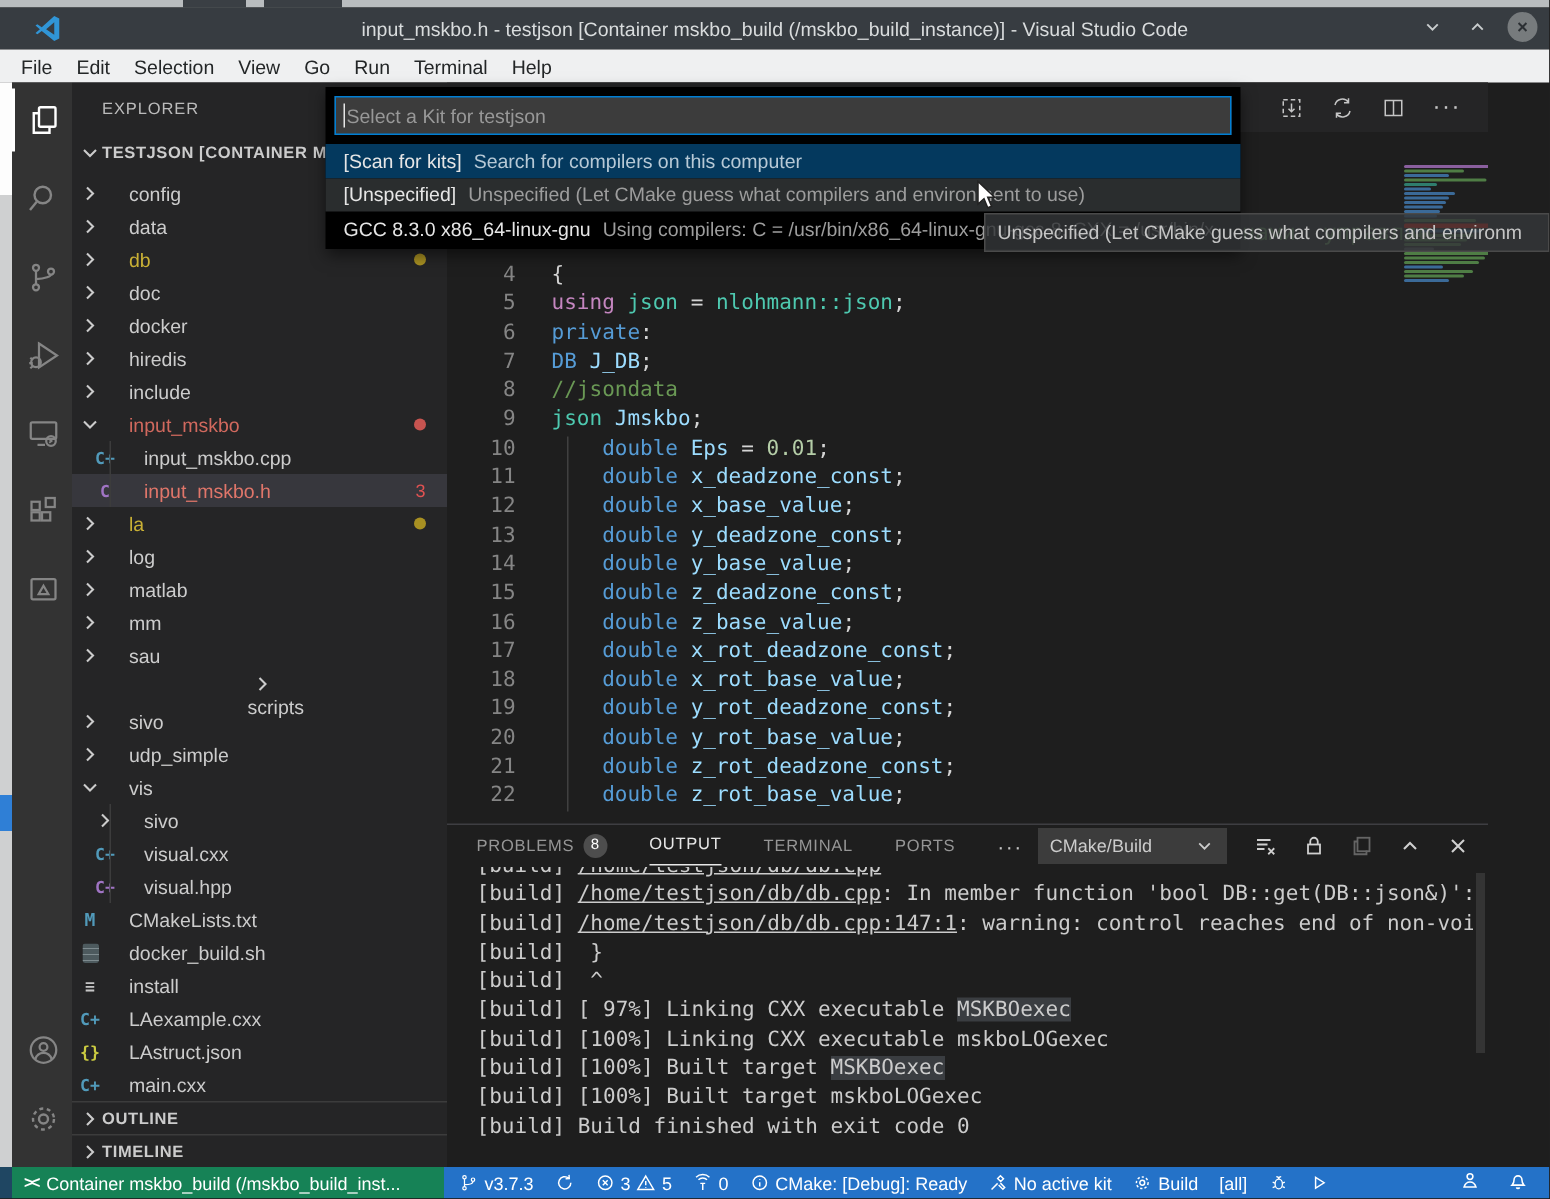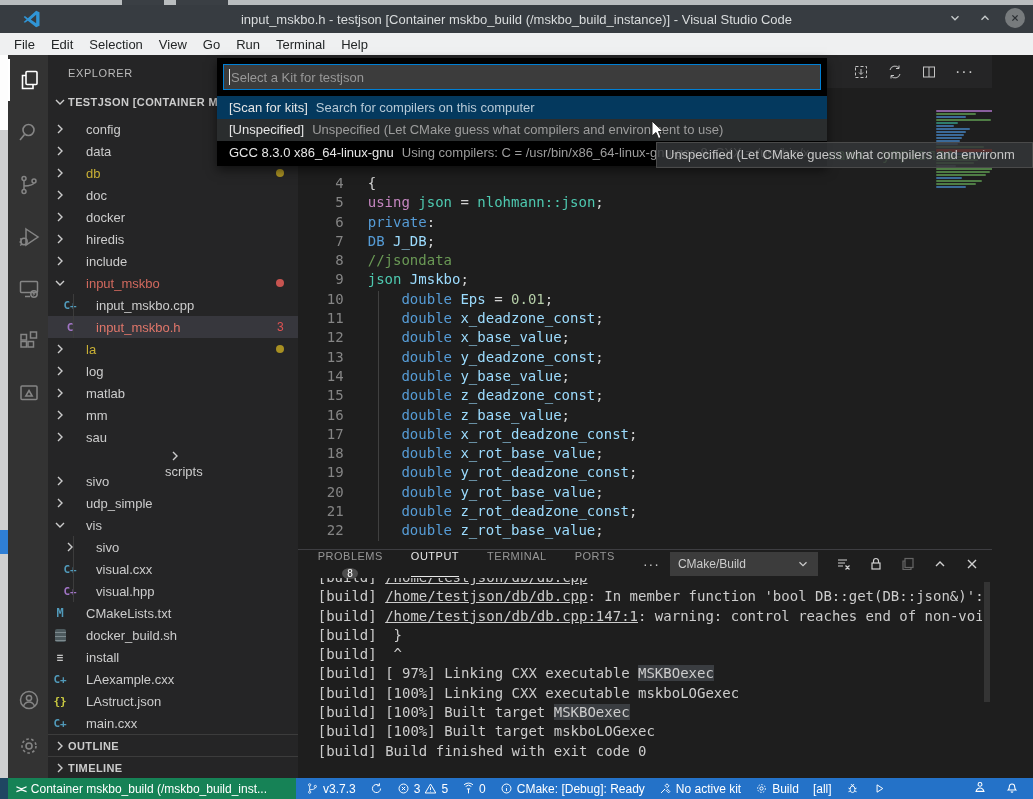--- a/index.html
+++ b/index.html
@@ -89,21 +89,21 @@
   .mm-row { height:2px; margin-bottom:1px; border-radius:1px; }
   .mm-g { background:#4f7d45; } .mm-b { background:#3b6a98; } .mm-p { background:#8a5f9e; }
   .mm-t { background:#2f7d6d; } .mm-r { background:#e51400; height:3px; } .mm-d { background:#50555a; }
   .ruler-mark { position:absolute; left:711px; top:235px; width:8px; height:6px; background:#e51400; z-index:5; }
 
   
   .panel { position:absolute; left:0; top:494px; width:100%; height:229px; background:#1e1e1e;
            border-top:1px solid #3e3e42; }
   .panel-tabs { position:relative; height:27px; display:flex; align-items:center; padding-left:20px; }
   .ptab { color:#969696; font-size:11px; letter-spacing:.5px; margin-right:28px; height:27px;
-          display:flex; align-items:center; gap:6px;flex-direction:column; }
+          display:flex; align-items:center; gap:6px; }
   .ptab.active { color:#e7e7e7; border-bottom:1px solid #e7e7e7; }
   .ptab .tbadge { background:#4d4d4d; color:#ffffff; border-radius:50%; width:16px; height:16px;
                   display:flex; align-items:center; justify-content:center; font-size:10px; }
   .ptab-more { color:#c5c5c5; font-size:14px; letter-spacing:1px; margin-right:10px; }
   .channel-select { margin-left:auto; width:155px; height:24px; background:#3c3c3c; color:#cccccc;
                     font-size:12px; display:flex; align-items:center; padding:0 8px; }
   .channel-select .chev { margin-left:auto; color:#cccccc; }
   .panel-icons { display:flex; align-items:center; gap:16px; margin-left:18px; margin-right:12px; }
   .panel-icons .p-icon { color:#d0d0d0; width:16px; height:16px; }
   .panel-icons .p-icon svg { width:16px; height:16px; }

